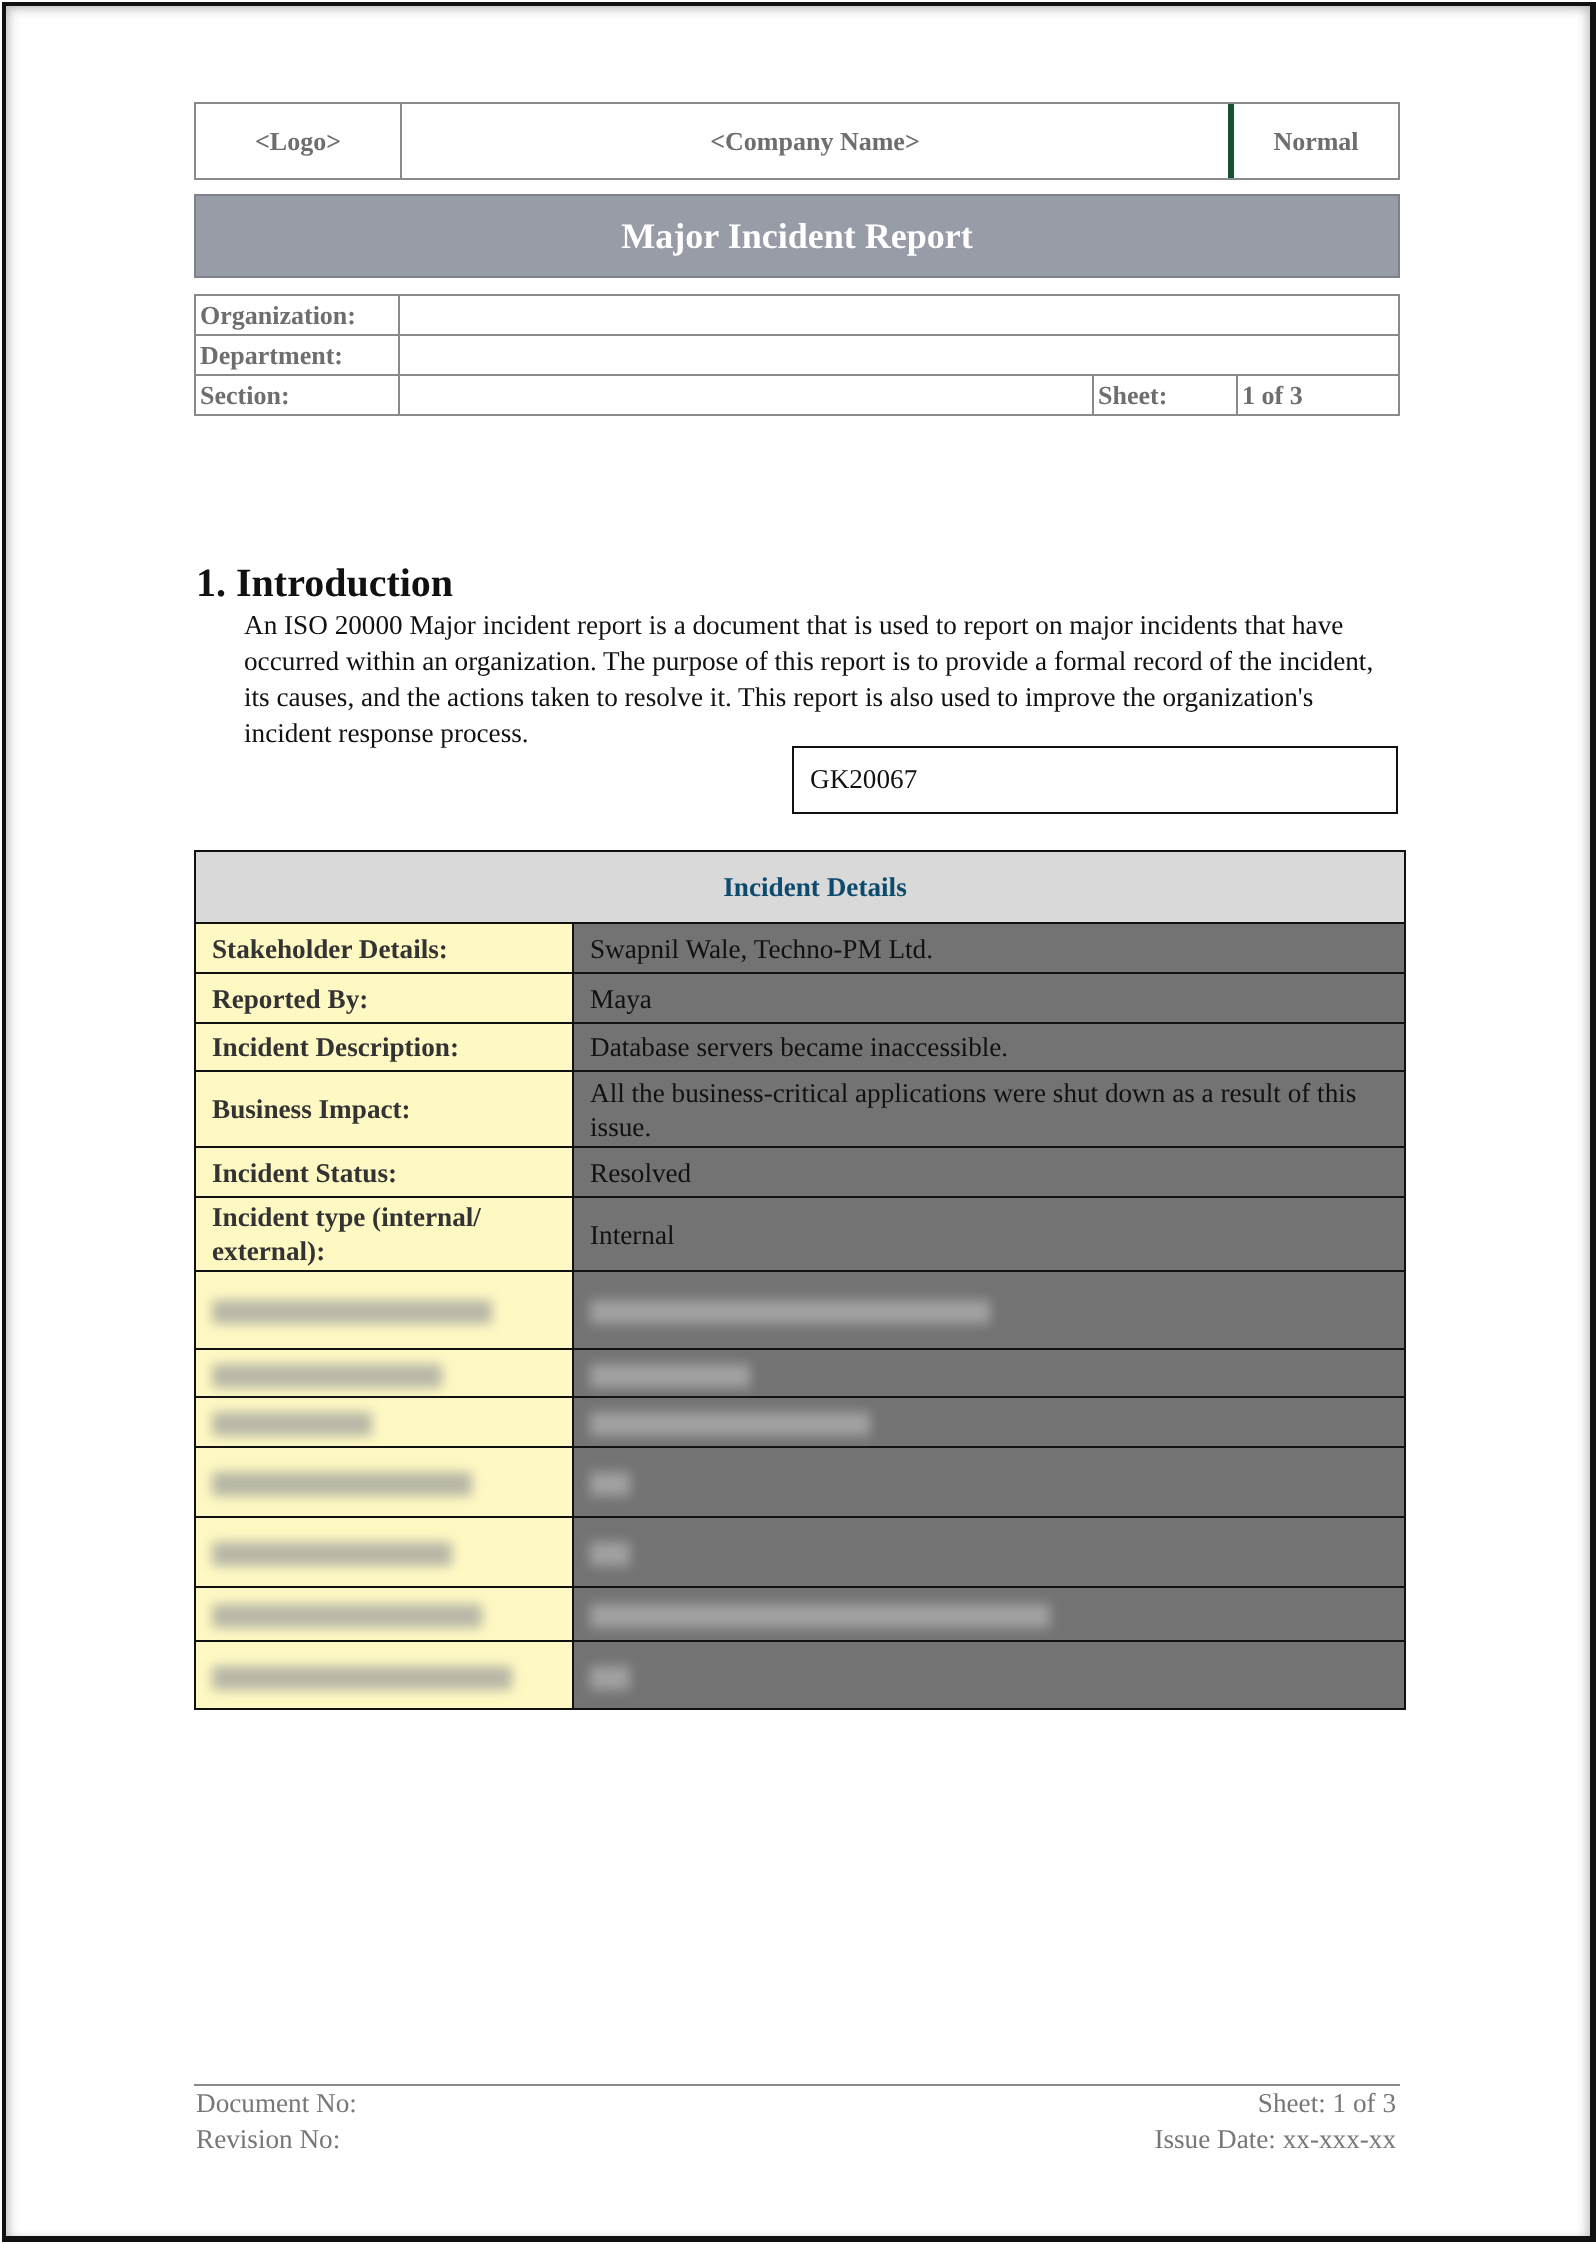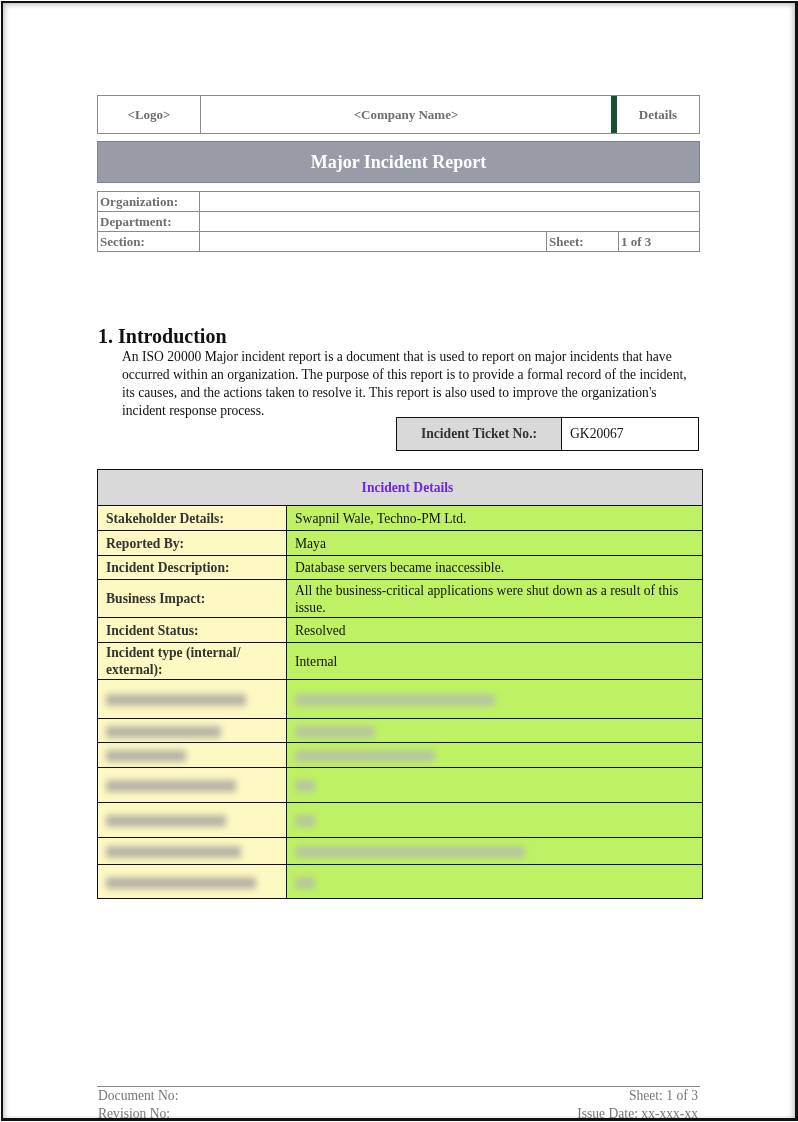--- a/index.html
+++ b/index.html
@@ -3,57 +3,57 @@
 <meta charset="utf-8">
 <style>
   html, body { margin: 0; padding: 0; background: #ffffff; }
   body { width: 798px; height: 1122px; position: relative; overflow: hidden; font-family: "DejaVu Serif", serif; }
   .page {
     position: absolute; left: 1px; top: 1px; width: 792px; height: 1115px;
     border: 2px solid #111; border-right-width: 3px; border-bottom-width: 3px;
     box-shadow: inset 0 4px 6px -3px #bbb, inset 4px 0 6px -3px #bbb, inset -4px 0 6px -3px #bbb;
     background: #fff;
   }
-  .abs { position: absolute; margin-top: 44px; }
+  .abs { position: absolute; }
   
   .hdr { left: 97px; top: 51px; width: 603px; height: 39px; border: 1px solid #8a8a8a; box-sizing: border-box; display: flex; }
   .hdr div { display: flex; align-items: center; justify-content: center; font-weight: bold; font-size: 13px; color: #6e6e6e; font-family: "Liberation Serif", serif; }
   .hdr .logo { width: 102px; border-right: 1px solid #8a8a8a; }
-  .hdr .company { flex: 1; border-right: 6px solid #14532d; }
+  .hdr .company { flex: 1; border-right: 3px solid #14532d; }
   .hdr .class { width: 82px; }
   .title-bar { left: 97px; top: 97px; width: 603px; height: 42px; background: #979ca6; border: 1px solid #7d828c; box-sizing: border-box; display: flex; align-items: center; justify-content: center; color: #fff; font-weight: bold; font-size: 18px; font-family: "Liberation Serif", serif; }
   .info { left: 97px; top: 147px; width: 603px; border-collapse: collapse; font-family: "Liberation Serif", serif; font-size: 13px; color: #6e6e6e; font-weight: bold; }
   .info td { border: 1px solid #8a8a8a; height: 20px; padding: 0 2px; box-sizing: border-box; }
   
   .h1 { left: 98px; top: 281px; font-family: "Liberation Serif", serif; font-weight: bold; font-size: 20px; color: #111; }
   .intro { left: 122px; top: 304px; width: 580px; font-family: "Liberation Serif", serif; font-size: 13.6px; line-height: 18px; color: #111; }
   .ticket { left: 396px; top: 373px; width: 303px; height: 34px; border: 1px solid #111; box-sizing: border-box; display: flex; font-family: "Liberation Serif", serif; font-size: 13.6px; }
   .ticket .lbl { width: 164px; background: #d9d9d9; border-right: 1px solid #111; display: flex; align-items: center; justify-content: center; font-weight: bold; color: #333; }
   .ticket .val { flex: 1; display: flex; align-items: center; padding-left: 8px; color: #111; }
   
   .details { left: 97px; top: 425px; width: 606px; border-collapse: collapse; font-family: "Liberation Serif", serif; font-size: 13.6px; color: #111; }
   .details td, .details th { border: 1px solid #111; padding: 1px 8px; box-sizing: border-box; line-height: 17px; }
-  .details th { background: #d9d9d9; height: 36px; font-weight: bold; color: #6d28d9; padding-left: 23px; }
+  .details th { background: #d9d9d9; height: 36px; font-weight: bold; color: #0c4a6e; padding-left: 23px; }
   .details td.k { width: 189px; background: #fef9c3; font-weight: bold; color: #333; }
-  .details td.v { background: #bef264; }
+  .details td.v { background: #737373; }
   .blur { display: inline-block; height: 12px; background: #9a9a9a; filter: blur(3px); opacity: .7; vertical-align: middle; }
   .blur.light { background: #b5b5b5; }
   
   .footer-line { left: 97px; top: 1042px; width: 603px; height: 1px; background: #8a8a8a; }
   .foot { font-family: "Liberation Serif", serif; font-size: 13.6px; color: #777; }
 </style>
 </head>
 <body>
 
 <div class="page"></div>
 
 <div class="abs hdr">
   <div class="logo">&lt;Logo&gt;</div>
   <div class="company">&lt;Company Name&gt;</div>
-  <div class="class">Details</div>
+  <div class="class">Normal</div>
 </div>
 
 <div class="abs title-bar">Major Incident Report</div>
 
 <table class="abs info">
   <tbody>
       <tr>
     <td style="width:102px">Organization:</td>
     <td colspan="3"></td>
   </tr>
@@ -67,21 +67,20 @@
     <td style="width:72px">Sheet:</td>
     <td>1 of 3</td>
   </tr>
 </tbody>
   </table>
 
 <div class="abs h1">1. Introduction</div>
 <div class="abs intro">An ISO 20000 Major incident report is a document that is used to report on major incidents that have occurred within an organization. The purpose of this report is to provide a formal record of the incident, its causes, and the actions taken to resolve it. This report is also used to improve the organization's incident response process.</div>
 
 <div class="abs ticket">
-  <div class="lbl">Incident Ticket No.:</div>
   <div class="val">GK20067</div>
 </div>
 
 <table class="abs details">
   <tbody>
       <tr>
         <th colspan="2">Incident Details</th>
       </tr>
   <tr style="height:25px">
         <td class="k">Stakeholder Details:</td>

